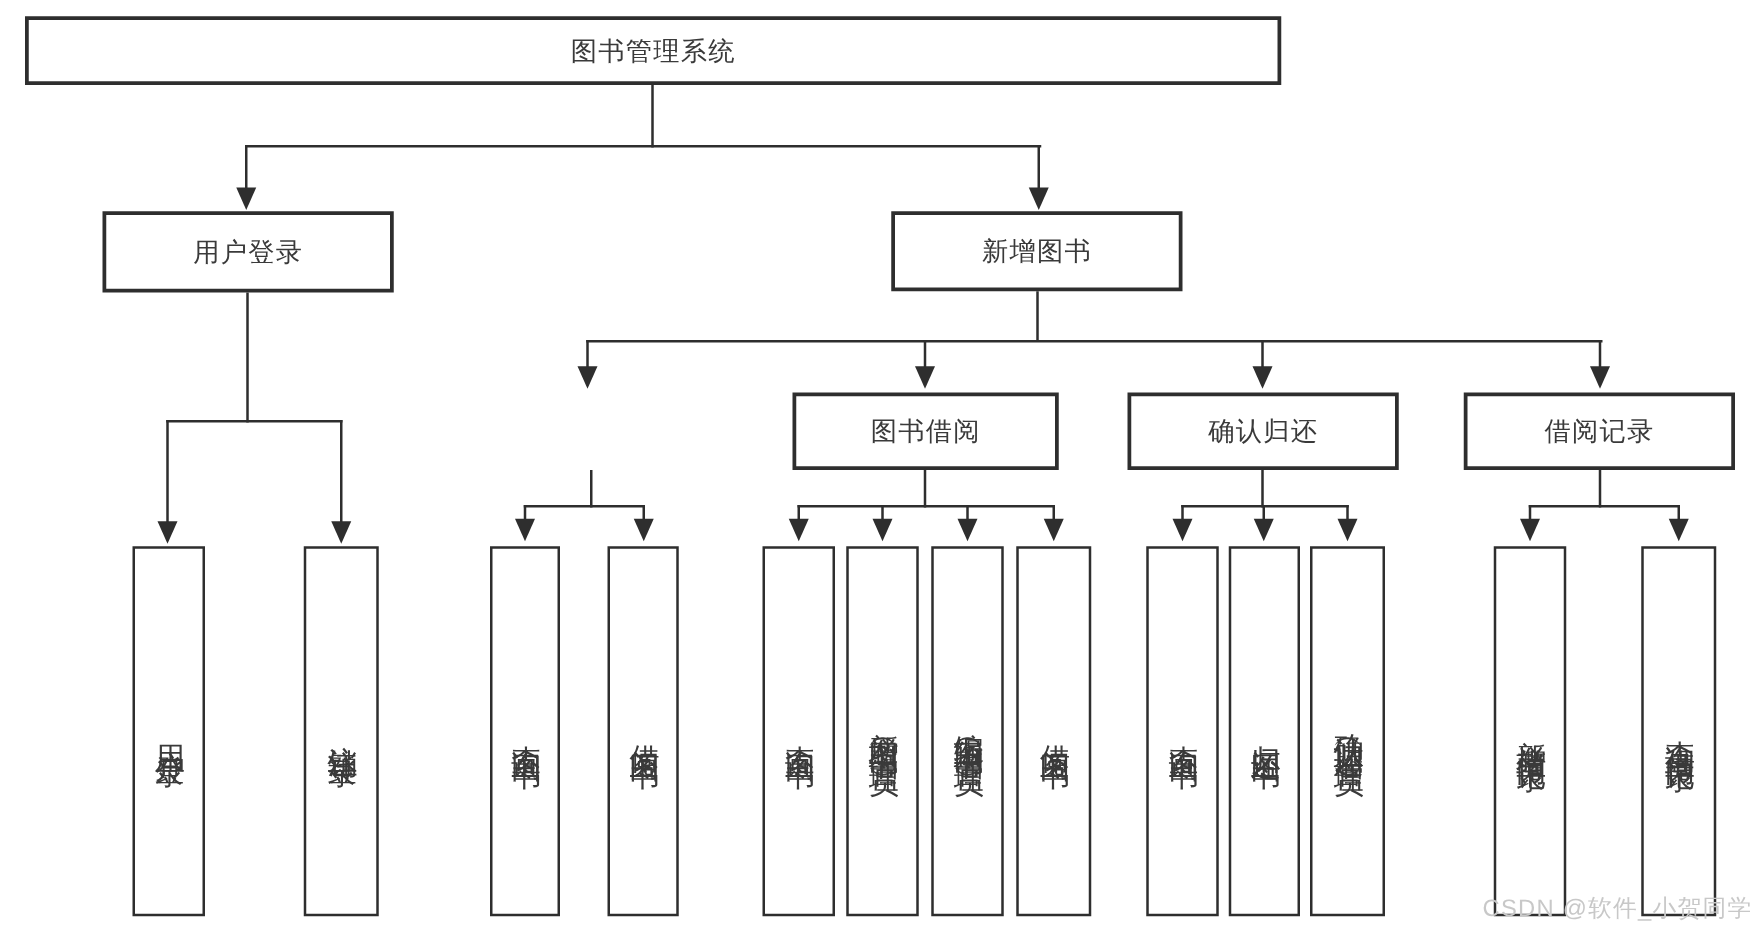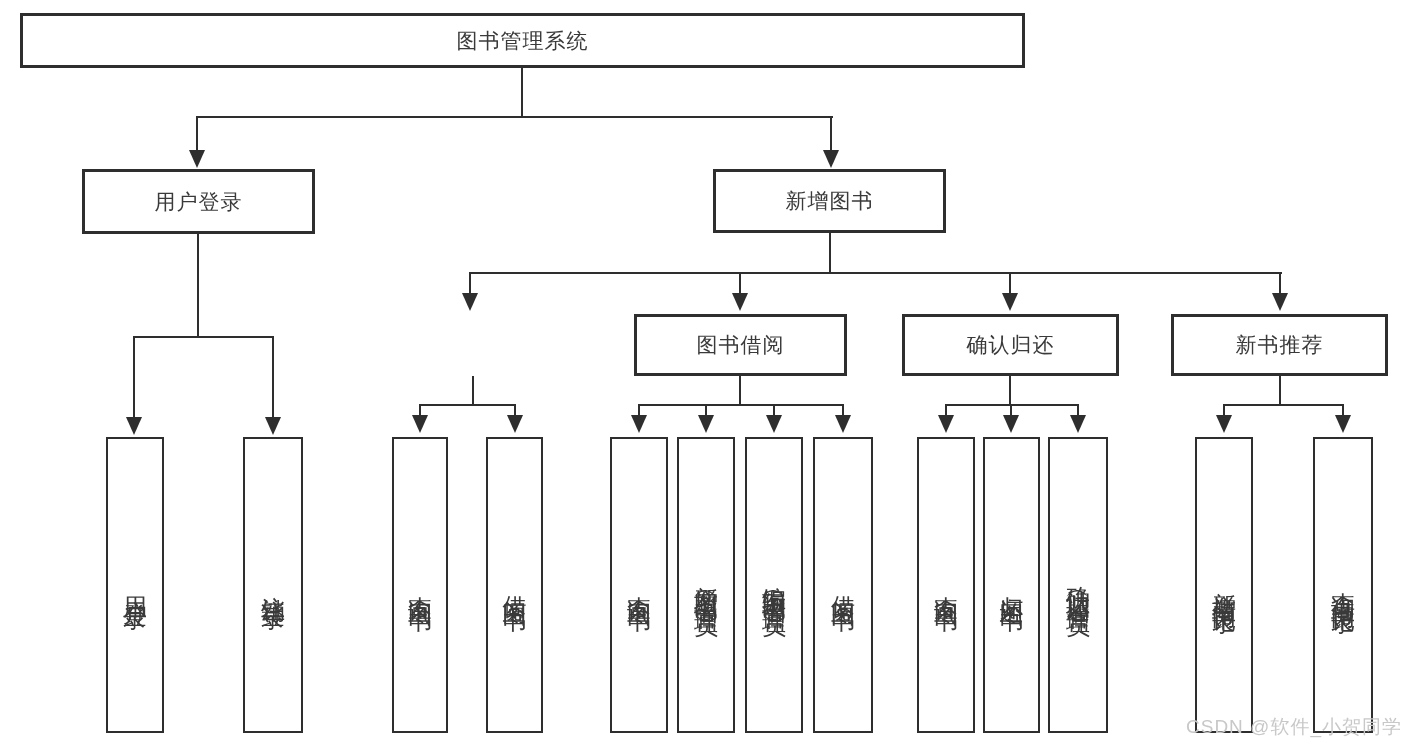--- a/index.html
+++ b/index.html
@@ -93,21 +93,21 @@
   <div class="v" style="left:1279px;top:272px;height:22px;"></div>
   <div class="arrow" style="left:1272px;top:293px;"></div>
 
   <div class="box" style="left:634px;top:314px;width:213px;height:62px;">
     <span>图书借阅</span>
   </div>
   <div class="box" style="left:902px;top:314px;width:217px;height:62px;">
     <span>确认归还</span>
   </div>
   <div class="box" style="left:1171px;top:314px;width:217px;height:62px;">
-    <span>新书推荐</span>
+    <span>借阅记录</span>
   </div>
 
   <div class="v" style="left:472px;top:376px;height:30px;"></div>
   <div class="h" style="left:419px;top:404px;width:97px;"></div>
   <div class="v" style="left:419px;top:404px;height:12px;"></div>
   <div class="arrow" style="left:412px;top:415px;"></div>
   <div class="v" style="left:514px;top:404px;height:12px;"></div>
   <div class="arrow" style="left:507px;top:415px;"></div>
 
   <div class="v" style="left:739px;top:376px;height:30px;"></div>

